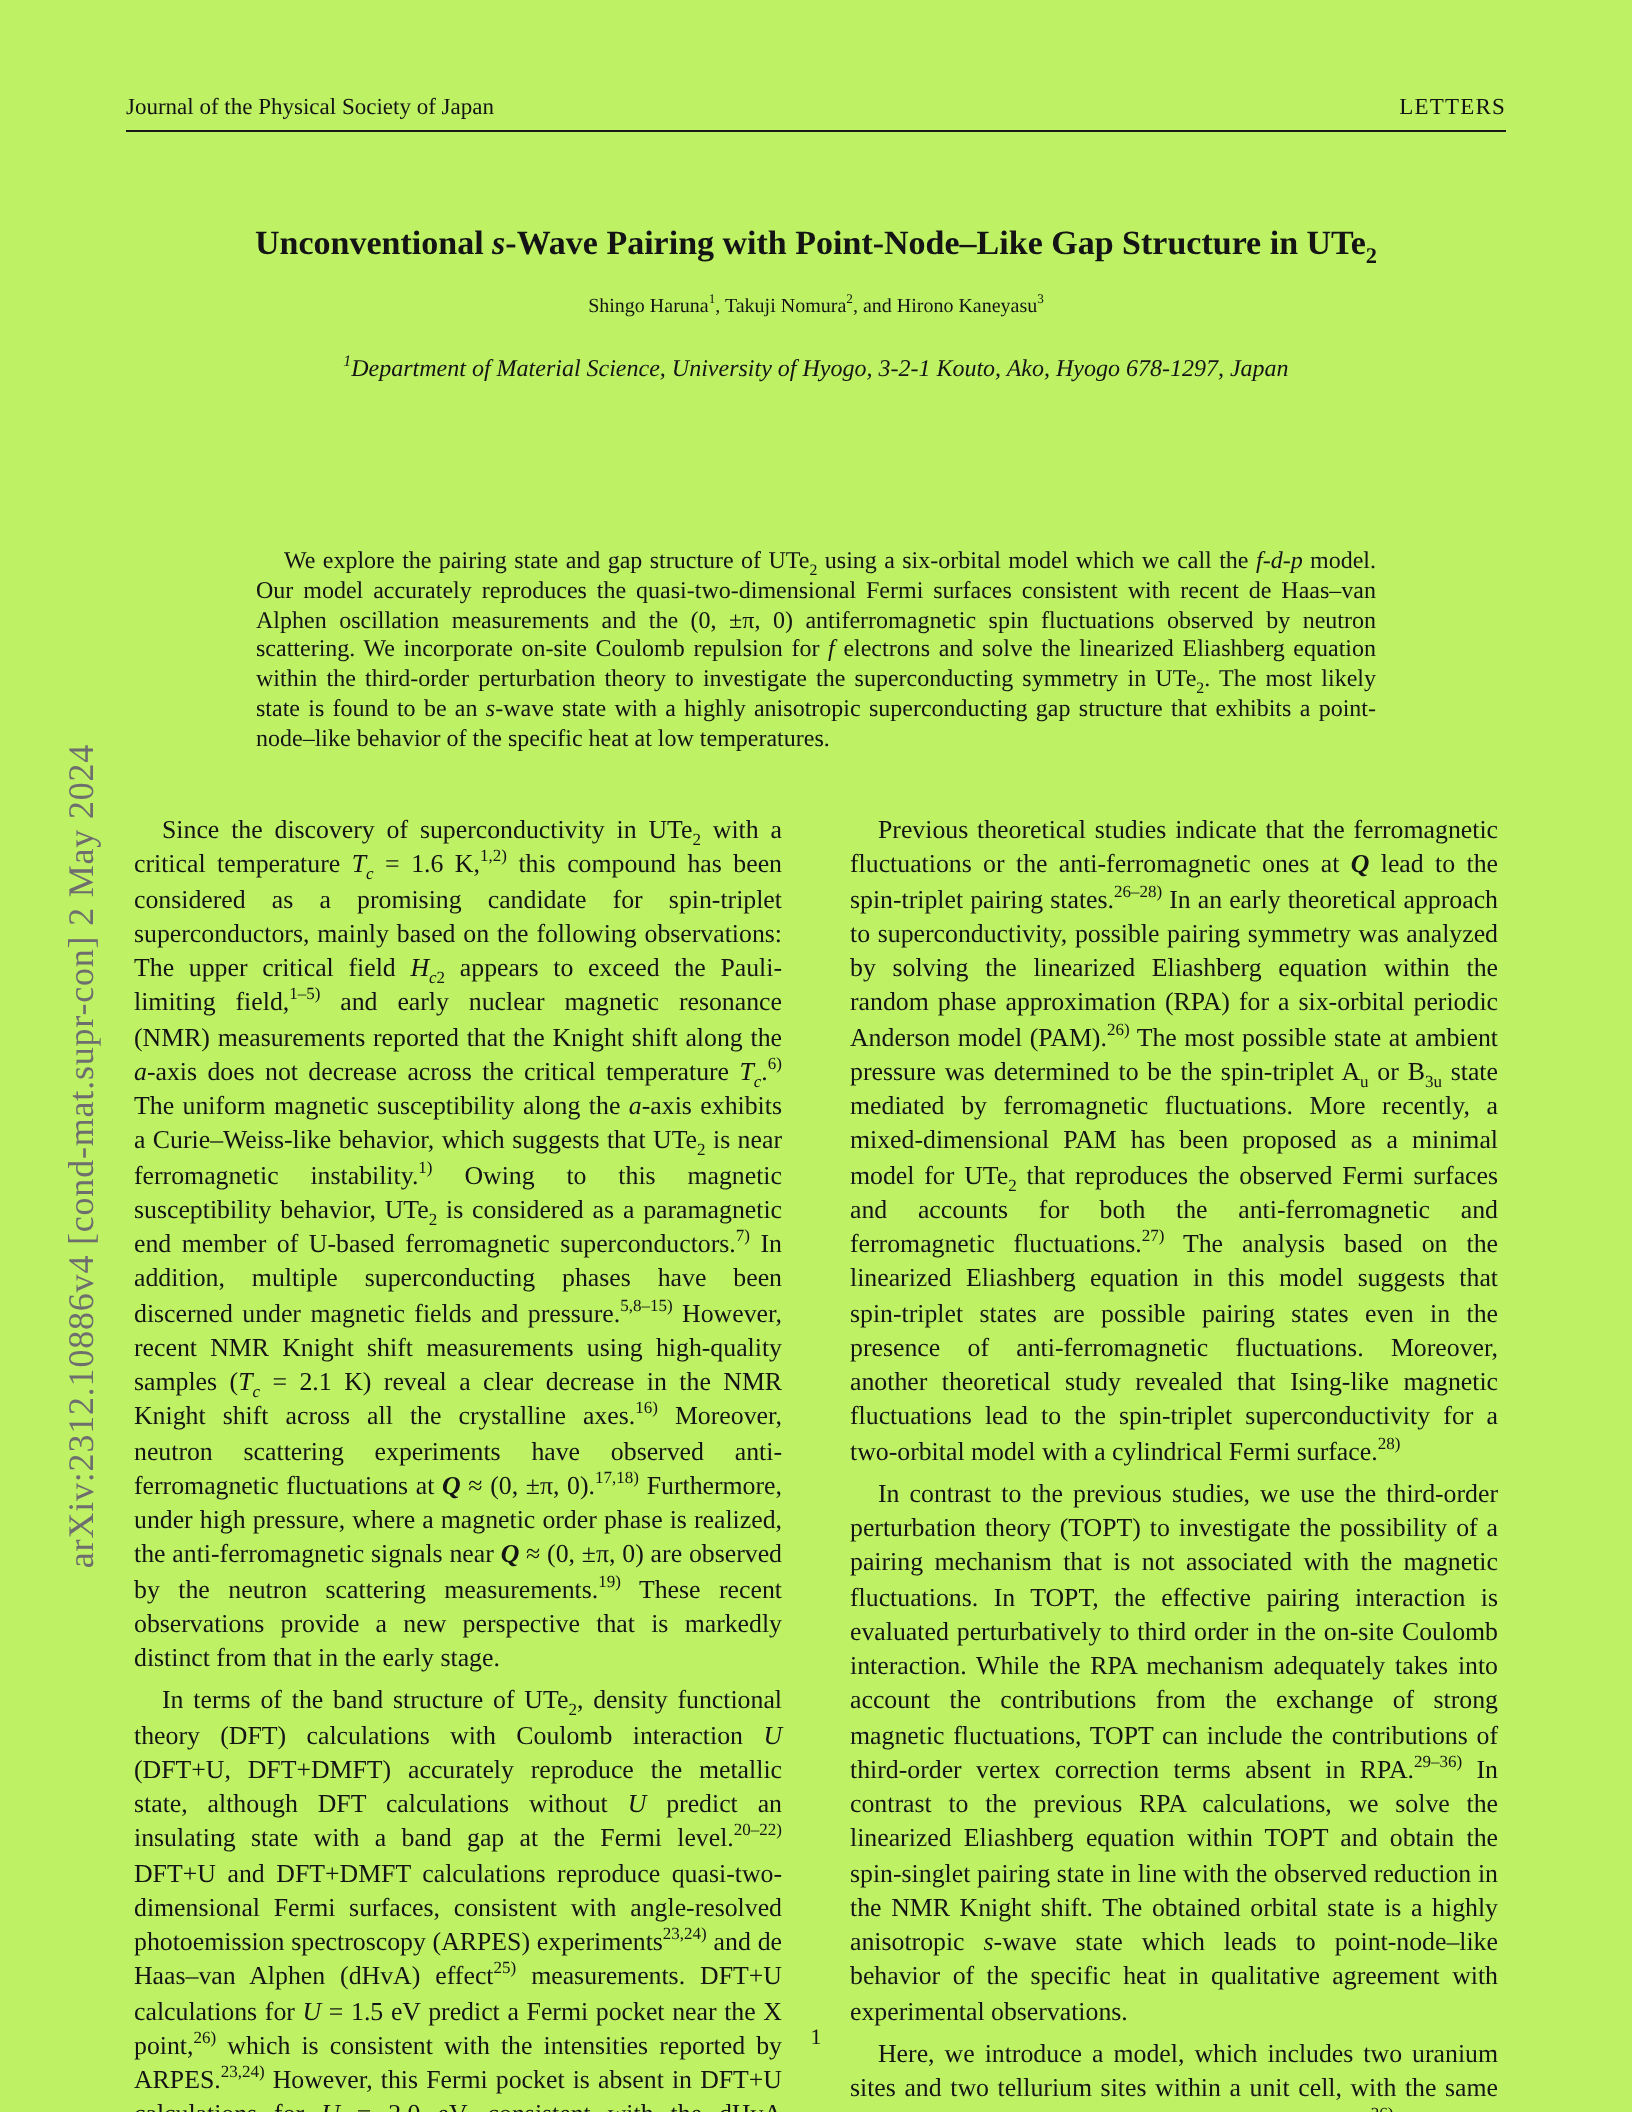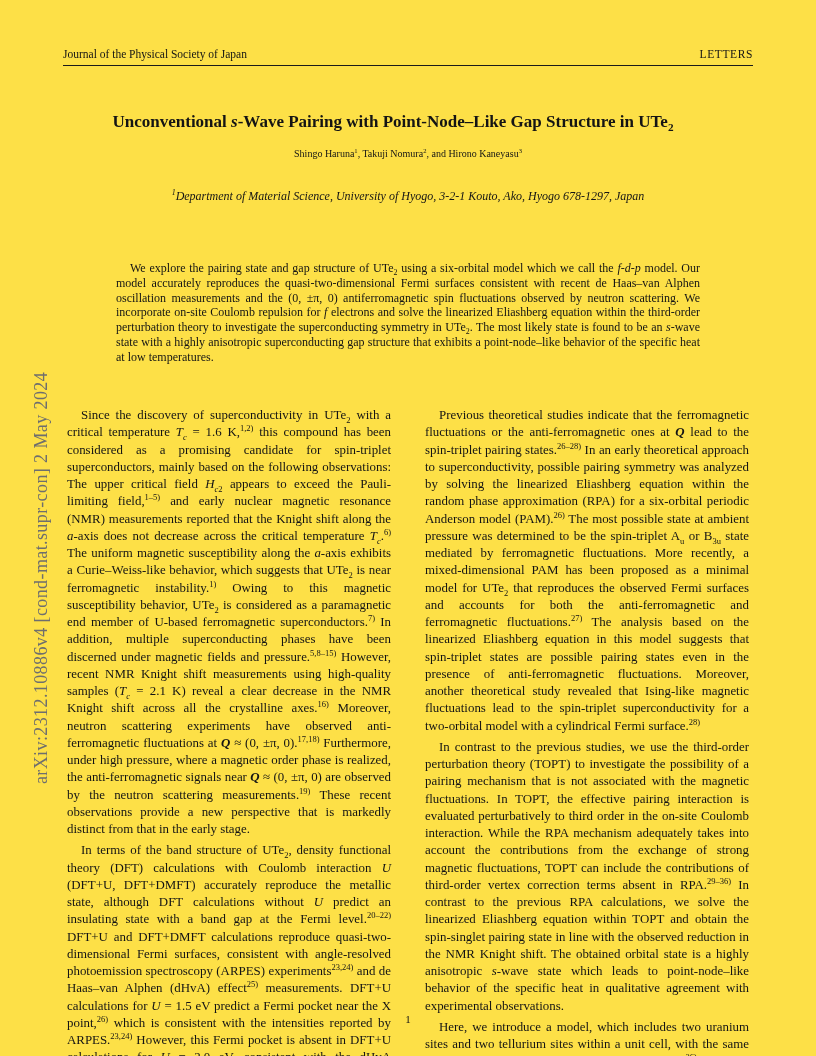--- a/index.html
+++ b/index.html
@@ -1,17 +1,17 @@
 <!DOCTYPE html>
 <html><head>
 <meta charset="utf-8">
 <style>
   html, body { margin:0; padding:0; background:#ffffff; }
   .page {
-    position:relative; width:816px; height:1056px; background:#fde047;
+    position:relative; width:816px; height:1056px; background:#bef264;
     font-family:"Liberation Serif","DejaVu Serif",serif; color:#141414;
     overflow:hidden;
   }
   
   .header {
     position:absolute; top:48px; left:63px; width:690px;
     display:flex; justify-content:space-between; align-items:baseline;
     font-size:11.5px;
   }
   .header .letters { font-weight:normal; letter-spacing:0.6px; }
@@ -20,37 +20,37 @@
     border-top:1.7px solid #1a1a1a; height:0;
   }
   
   .arxiv-banner {
     position:absolute; left:41px; top:578px;
     transform:translate(-50%,-50%) rotate(-90deg);
     white-space:nowrap; font-size:18px; color:#6e6e6e; letter-spacing:0.4px;
   }
   
   .title {
-    position:absolute; top:111px; left:48px; width:690px;
+    position:absolute; top:111px; left:63px; width:690px;
     text-align:center; font-weight:bold; font-size:17px; line-height:21px;
   }
   .authors {
     position:absolute; top:148px; left:63px; width:690px;
     text-align:center; font-size:10px;
   }
   .affiliations {
     position:absolute; top:173px; left:70px; width:676px;
     text-align:center; font-style:italic; font-size:12px; line-height:14.6px;
   }
-  .affiliations div { margin:16px; }
+  .affiliations div { margin:4px; }
   .abstract {
     position:absolute; top:257px; left:112px; width:592px;
     text-align:justify; font-size:12px; line-height:14.8px;
   }
-  .abstract p { margin:4px; text-indent:14px; }
+  .abstract p { margin:16px; text-indent:14px; }
   
   .columns {
     position:absolute; top:403px; left:63px; width:690px;
     display:flex; gap:26px;
   }
   .col { width:332px; text-align:justify; font-size:12.9px; line-height:17.25px; }
   .col p { margin:4px; text-indent:14px; }
   sup { font-size:66%; line-height:0; vertical-align:super; }
   sub { font-size:66%; line-height:0; vertical-align:sub; }
   .page-number {

